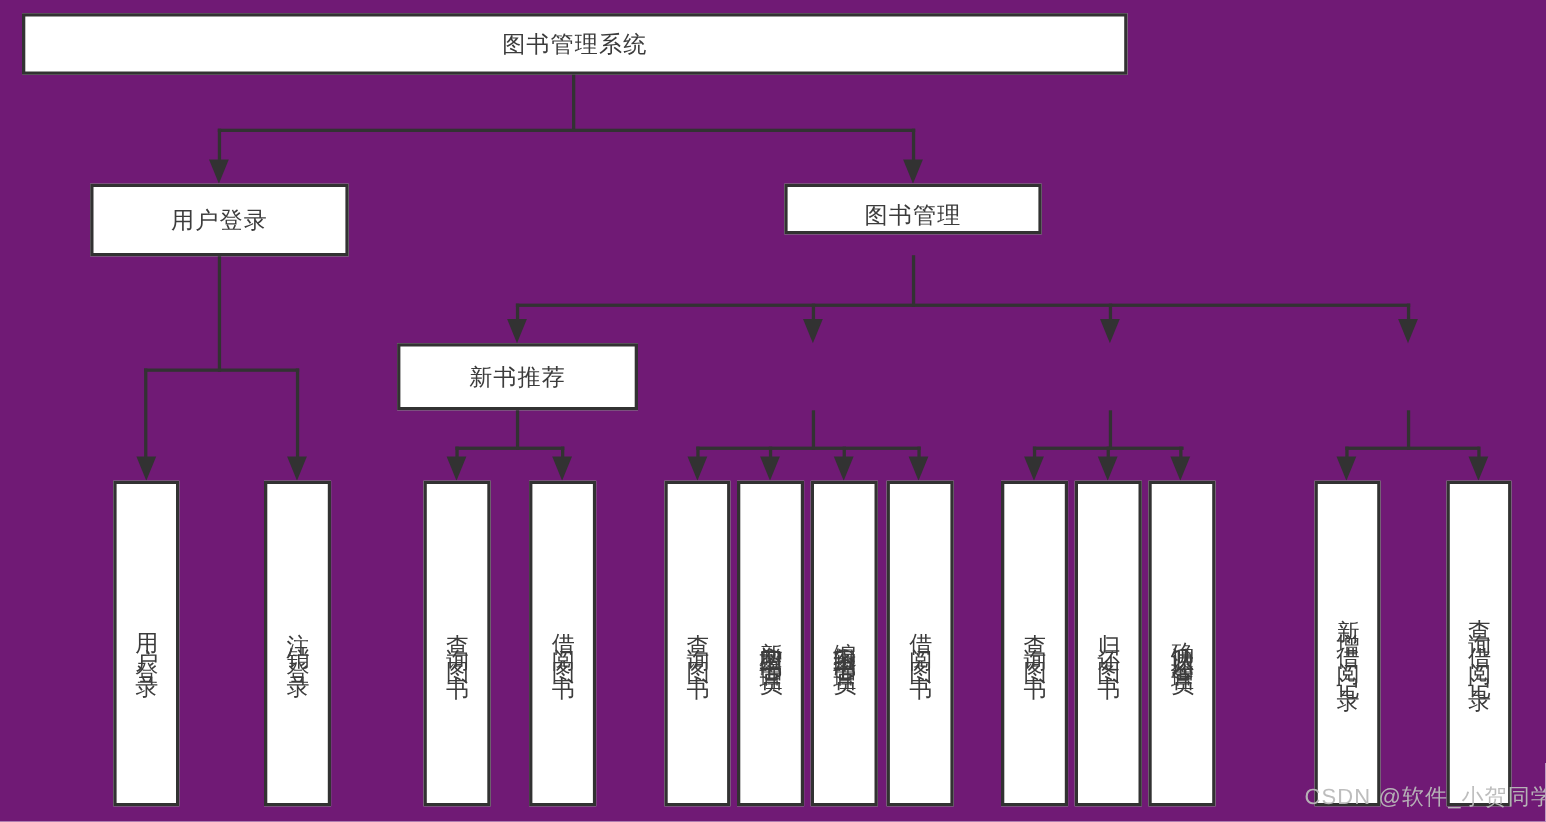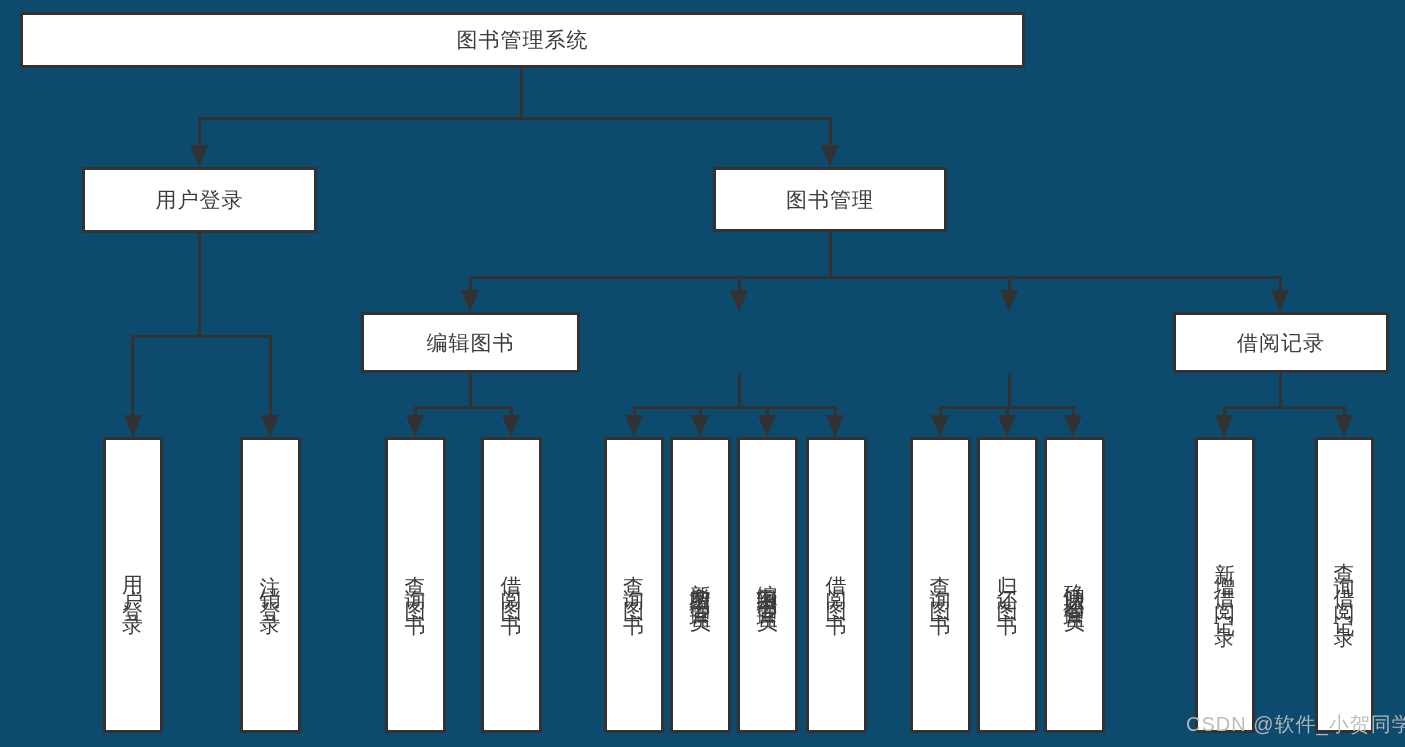--- a/index.html
+++ b/index.html
@@ -5,21 +5,21 @@
   html, body {
     margin: 0;
     padding: 0;
     background: #ffffff;
     font-family: "Liberation Sans", sans-serif;
   }
   .canvas {
     position: relative;
     width: 1405px;
     height: 747px;
-    background: #0c4a6e;
+    background: #701a75;
     overflow: hidden;
     color: #3c3c3c;
   }
   
   .box {
     position: absolute;
     box-sizing: border-box;
     border: 3px solid #323232;
     background: #ffffff;
     display: flex;
@@ -93,21 +93,21 @@
   <div class="hline" style="left:198px; top:117px; width:634px;"></div>
 
   <div class="vline" style="left:198px; top:117px; height:30px;"></div>
   <div class="ahead" style="left:190px; top:145px;"></div>
   <div class="vline" style="left:829px; top:117px; height:30px;"></div>
   <div class="ahead" style="left:821px; top:145px;"></div>
 
   <div class="box" style="left:82px; top:167px; width:235px; height:66px;">
     <span>用户登录</span>
   </div>
-  <div class="box" style="left:713px; top:167px; width:234px; height:65px;">
+  <div class="box" style="left:713px; top:167px; width:234px; height:46px;align-items:flex-end;">
     <span>图书管理</span>
   </div>
 
   <div class="vline" style="left:198px; top:233px; height:105px;"></div>
   <div class="hline" style="left:131px; top:335px; width:141px;"></div>
   <div class="vline" style="left:131px; top:335px; height:81px;"></div>
   <div class="ahead" style="left:124px; top:415px;"></div>
   <div class="vline" style="left:269px; top:335px; height:81px;"></div>
   <div class="ahead" style="left:261px; top:415px;"></div>
 
@@ -117,24 +117,21 @@
   <div class="vline" style="left:469px; top:276px; height:16px;"></div>
   <div class="ahead" style="left:461px; top:290px;"></div>
   <div class="vline" style="left:738px; top:276px; height:16px;"></div>
   <div class="ahead" style="left:730px; top:290px;"></div>
   <div class="vline" style="left:1008px; top:276px; height:16px;"></div>
   <div class="ahead" style="left:1000px; top:290px;"></div>
   <div class="vline" style="left:1279px; top:276px; height:16px;"></div>
   <div class="ahead" style="left:1271px; top:290px;"></div>
 
   <div class="box" style="left:361px; top:312px; width:219px; height:61px;">
-    <span>编辑图书</span>
-  </div>
-  <div class="box" style="left:1173px; top:312px; width:216px; height:61px;">
-    <span>借阅记录</span>
+    <span>新书推荐</span>
   </div>
 
   <div class="vline" style="left:469px; top:373px; height:36px;"></div>
   <div class="vline" style="left:738px; top:373px; height:36px;"></div>
   <div class="vline" style="left:1008px; top:373px; height:36px;"></div>
   <div class="vline" style="left:1279px; top:373px; height:36px;"></div>
 
   <div class="hline" style="left:414px; top:406px; width:99px;"></div>
   <div class="hline" style="left:633px; top:406px; width:204px;"></div>
   <div class="hline" style="left:939px; top:406px; width:137px;"></div>

